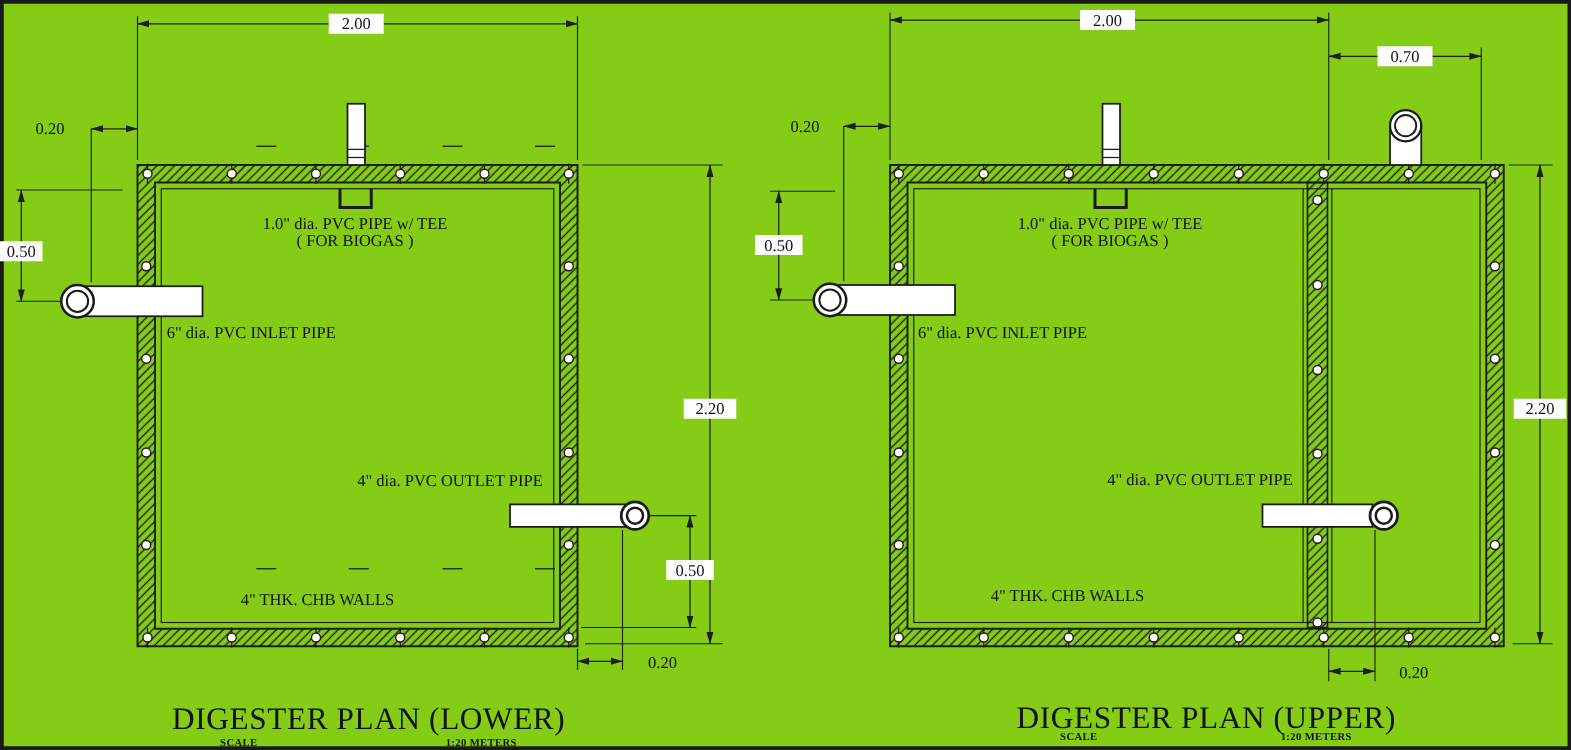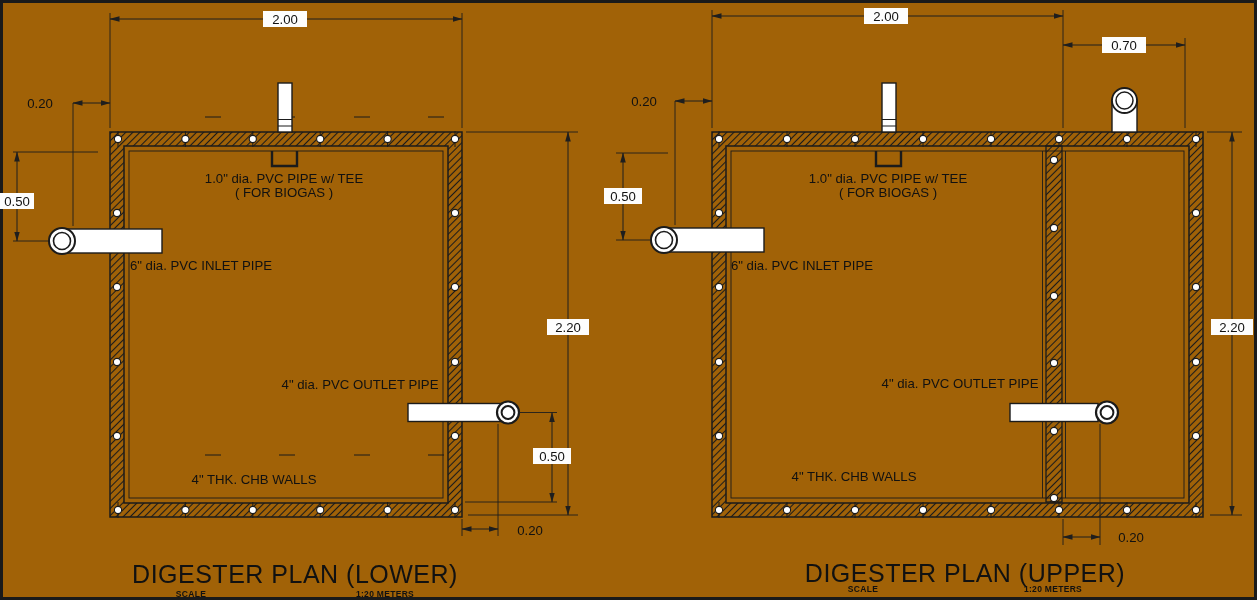--- a/index.html
+++ b/index.html
@@ -1,20 +1,20 @@
 <!DOCTYPE html>
 <html><head>
 <meta charset="utf-8">
 <style>
   html,body{margin:0;padding:0;background:#e8e8e8;}
   .sheet{
     position:relative;
     width:1257px;height:600px;
-    background:#a16207;
-    font-family:Liberation Sans, sans-serif;
+    background:#84cc16;
+    font-family:Liberation Serif, serif;
     overflow:hidden;
   }
   svg{display:block;}
   .dwg-line{stroke:#1b1b1b;stroke-width:1;fill:none;}
   .wall-outline{stroke:#1b1b1b;stroke-width:1.5;}
   .inner-line{stroke:#1b1b1b;stroke-width:0.9;fill:none;}
   .pipe{fill:#ffffff;stroke:#1b1b1b;stroke-width:1.4;}
   .pipe-thick{fill:#ffffff;stroke:#1b1b1b;}
   .dim-line{stroke:#1e1e1e;stroke-width:1;fill:none;}
   .ext-line{stroke:#1e1e1e;stroke-width:0.9;fill:none;}

